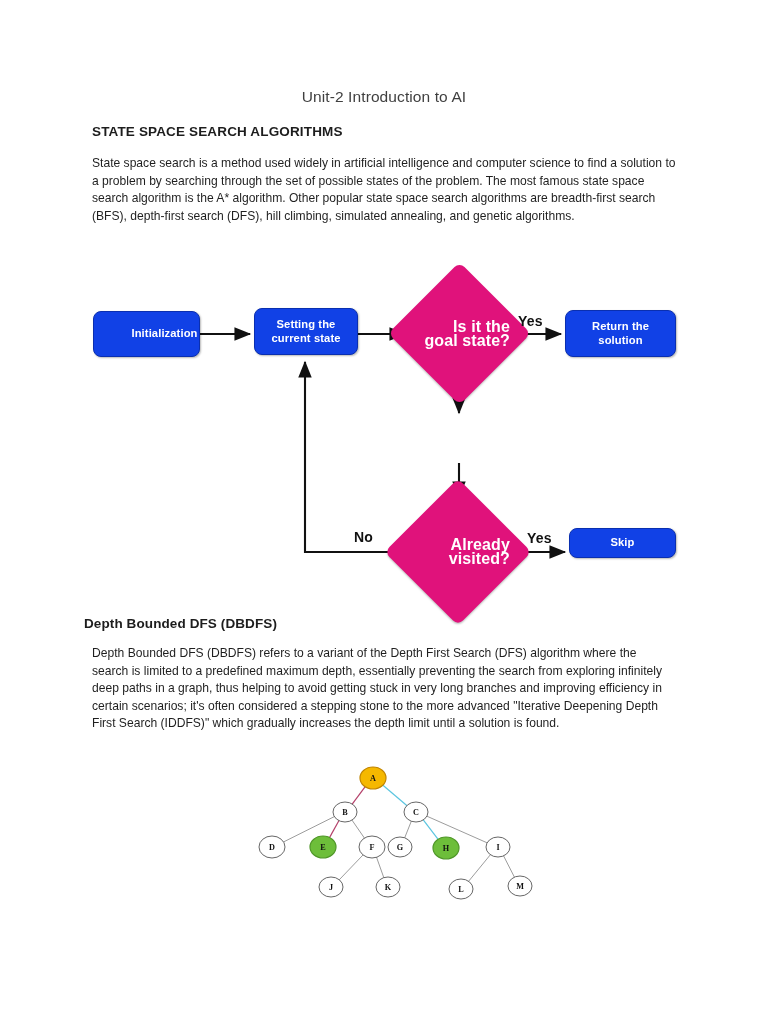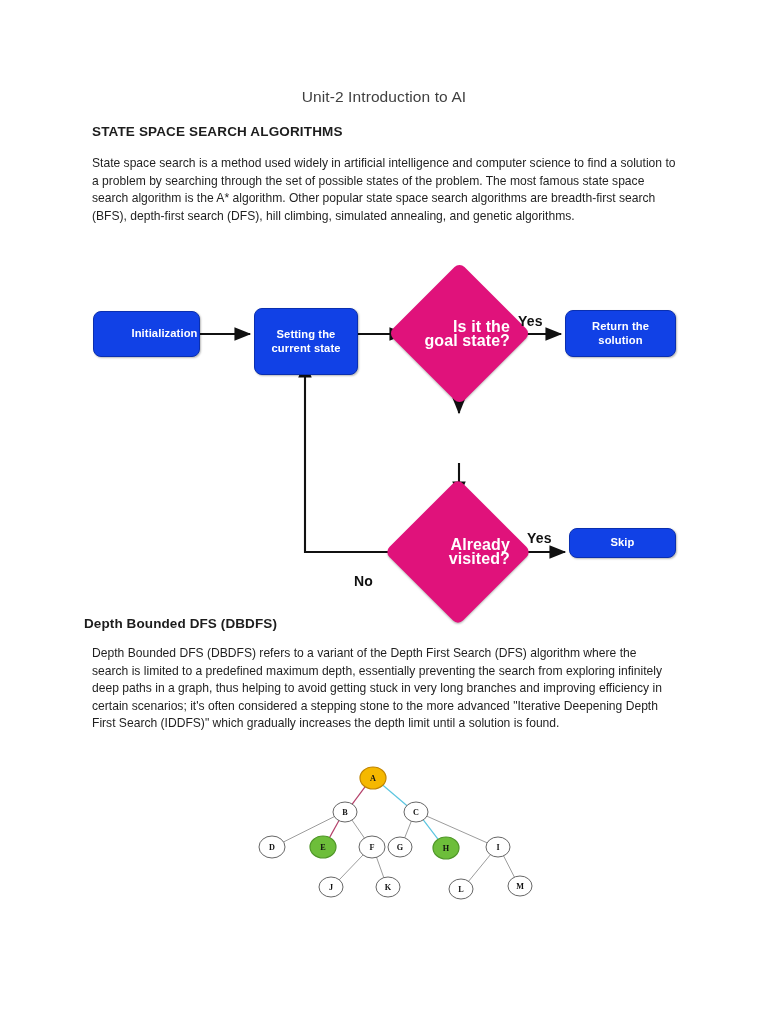--- a/index.html
+++ b/index.html
@@ -183,21 +183,21 @@
         <path d="M512,552 L565,552"></path>
 
         <path d="M404,552 L305,552 L305,362"></path>
       </g>
     </svg>
 
     <div class="node node-box nosel" style="left:93px; top:311px; width:107px; height:46px;padding-left:36px;">
       <span>Initialization</span>
     </div>
 
-    <div class="node node-box nosel" style="left:254px; top:308px; width:104px; height:67px;">
+    <div class="node node-box nosel" style="left:254px; top:308px; width:104px; height:47px;">
       <span>Setting the<br>current state</span>
     </div>
 
     <div class="node node-diamond nosel" style="left:409px; top:283px; width:101px; height:101px;">
       <div class="diamond-shape"></div>
       <div class="diamond-label">Is it the<br>goal state?</div>
     </div>
 
     <div class="node node-box nosel" style="left:565px; top:310px; width:111px; height:47px;">
       <span>Return the<br>solution</span>
@@ -208,21 +208,21 @@
       <div class="diamond-shape"></div>
       <div class="diamond-label">Already<br>visited?</div>
     </div>
 
     <div class="node node-box nosel" style="left:569px; top:528px; width:107px; height:30px;">
       <span>Skip</span>
     </div>
 
     <div class="edge-label nosel" style="left:518px; top:313px;">Yes</div>
     <div class="edge-label nosel" style="left:527px; top:530px;">Yes</div>
-    <div class="edge-label nosel" style="left:354px; top:529px;margin-top:44px;">No</div>
+    <div class="edge-label nosel" style="left:354px; top:529px;">No</div>
   </div>
 
   <div class="tree-wrap">
     <svg class="tree-svg" viewBox="0 0 296 146">
       <g id="tree-edges">
           <line x1="117.40" y1="24.32" x2="104.02" y2="42.44" stroke="#b4406a" stroke-width="1.2"></line>
           <line x1="134.38" y1="22.69" x2="159.34" y2="43.92" stroke="#5bc5e0" stroke-width="1.2"></line>
           <line x1="87.05" y1="54.24" x2="34.78" y2="80.34" stroke="#8a8a8a" stroke-width="0.85"></line>
           <line x1="91.12" y1="58.30" x2="81.36" y2="75.87" stroke="#b4406a" stroke-width="1.2"></line>
           <line x1="103.74" y1="57.76" x2="116.69" y2="76.46" stroke="#8a8a8a" stroke-width="0.85"></line>

